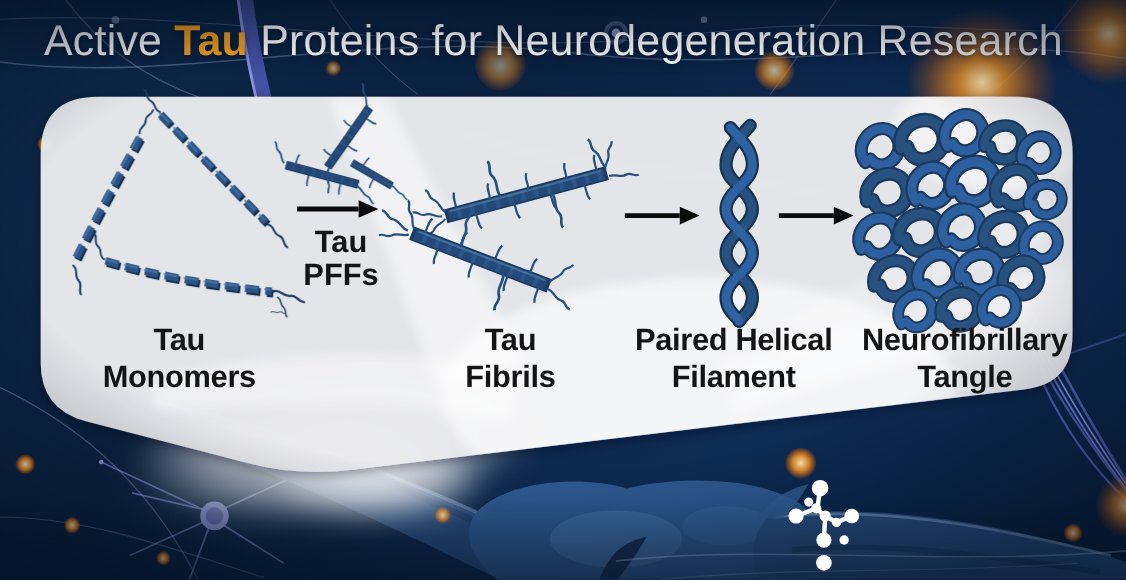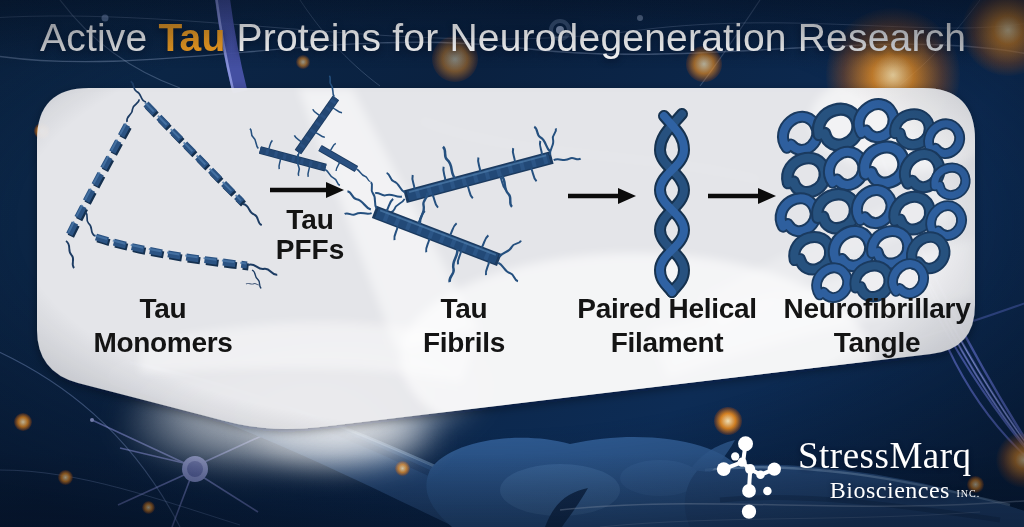--- a/index.html
+++ b/index.html
@@ -428,21 +428,14 @@
       <circle cx="8" cy="34" r="6"></circle>
         <circle cx="24" cy="28" r="4"></circle>
       <circle cx="31" cy="34" r="4.4"></circle>
         <circle cx="40" cy="39" r="3.7"></circle>
       <circle cx="52" cy="34" r="5.8"></circle>
         <circle cx="30" cy="53" r="6"></circle>
       <circle cx="30" cy="71" r="6.2"></circle>
         <circle cx="46" cy="53" r="3.7"></circle>
     </g>
   </svg>
-  <div id="logo-text" class="abs">
-    <div id="brand">StressMarq</div>
-    <div id="biosci">
-      <span>Biosciences</span>
-      <span class="inc">INC.</span>
-    </div>
-  </div>
 
 </div>
 
 </body></html>

